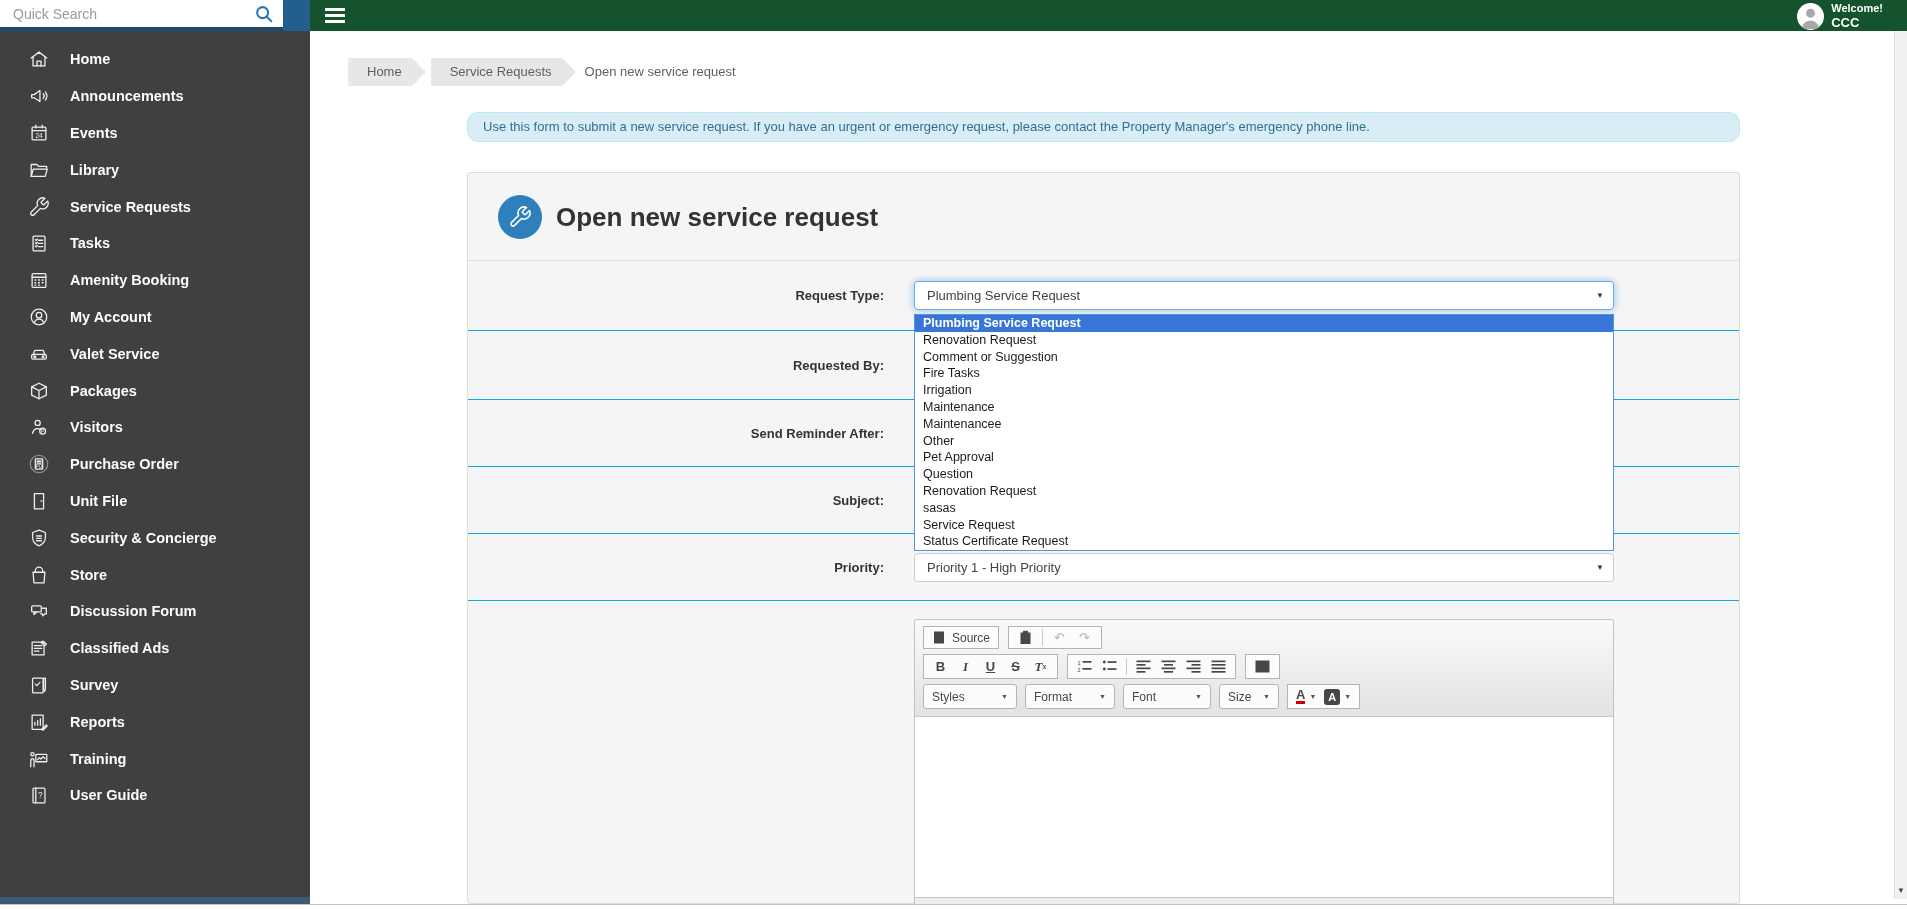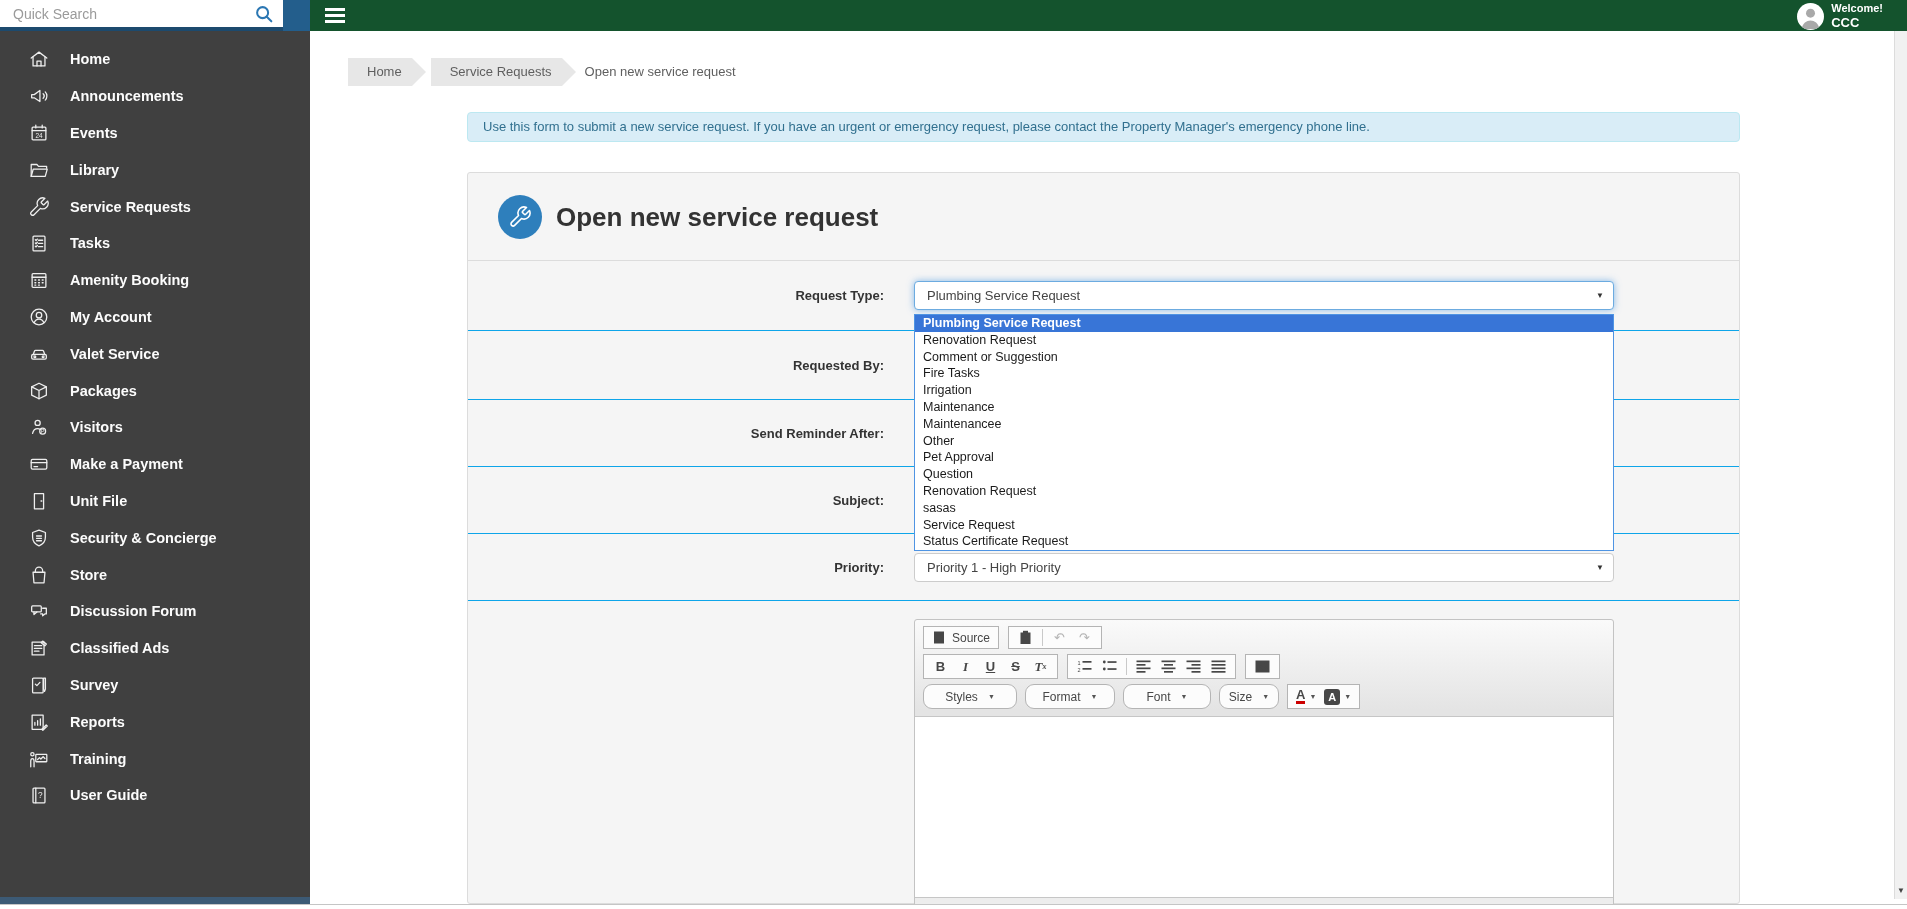--- a/index.html
+++ b/index.html
@@ -35,21 +35,21 @@
   
   .content { position:absolute; left:310px; top:31px; width:1584px; height:878px; background:#fff; }
 
   
   .breadcrumb { position:absolute; left:348px; top:58px; height:28px; display:flex; z-index:5; }
   .crumb { position:relative; background:#e7e7e7; height:28px; line-height:28px; padding:0 10px 0 19px; margin-right:19px; color:#5f5f5f; font-size:13px; cursor:pointer; }
   .crumb::after { content:""; position:absolute; left:100%; top:0; width:0; height:0; border-top:14px solid transparent; border-bottom:14px solid transparent; border-left:14px solid #e7e7e7; }
   .crumb-last { line-height:28px; color:#5f5f5f; font-size:13px; padding-left:4px; }
 
   
-  .banner { position:absolute; left:467px; top:112px; width:1273px; height:30px; background:#d9edf7; border:1px solid #bce8f1; border-radius:4px; color:#31708f; font-size:13px; line-height:28px; padding-left:15px; }
+  .banner { position:absolute; left:467px; top:112px; width:1273px; height:30px; background:#d9edf7; border:1px solid #bce8f1; border-radius:11px; color:#31708f; font-size:13px; line-height:28px; padding-left:15px; }
 
   
   .panel { position:absolute; left:467px; top:172px; width:1273px; height:732px; background:#f5f5f5; border:1px solid #dcdcdc; border-radius:3px; }
   .panel-header { position:relative; height:88px; border-bottom:1px solid #dcdcdc; }
   .hdr-circle { position:absolute; left:30px; top:22px; width:44px; height:44px; border-radius:50%; background:#2e7fbc; display:flex; align-items:center; justify-content:center; }
   .hdr-circle svg { width:24px; height:24px; }
   .panel-title { position:absolute; left:88px; top:0; height:88px; line-height:88px; font-size:26px; font-weight:bold; color:#333; }
 
   .row { position:relative; display:flex; border-bottom:1px solid #0ea5e9; }
   .r1{height:70px;} .r2{height:69px;} .r3{height:67px;} .r4{height:67px;} .r5{height:67px;}
@@ -79,21 +79,21 @@
   .tbtn.un { text-decoration:underline; font-weight:bold; }
   .tbtn.st { text-decoration:line-through; font-weight:bold; }
   .tbtn sub { font-size:8px; }
   .tbtn.disabled { color:#b5b5b5; }
   .src-txt { font-size:12px; color:#474747; margin-left:5px; }
   .tdivider { width:1px; height:17px; background:#c9c9c9; margin:0 4px; }
   .ti { width:15px; height:15px; }
   .ti rect, .ti circle { fill:#474747; stroke:none; }
   .ti path { fill:none; stroke:#474747; stroke-width:1.3; }
   .ti text { fill:#474747; font-family:"Liberation Sans", sans-serif; }
-  .tbdd { display:flex; align-items:center; justify-content:center; height:25px; border:1px solid #b4b4b4; border-radius:9px; background:#fcfcfc; padding:0 8px; margin-right:8px; font-size:12px; color:#474747; cursor:pointer; }
+  .tbdd { display:flex; align-items:center; justify-content:space-between; height:25px; border:1px solid #b4b4b4; border-radius:3px; background:#fcfcfc; padding:0 8px; margin-right:8px; font-size:12px; color:#474747; cursor:pointer; }
   .tbdd .arr { font-size:7px; color:#555; margin-left:10px; }
   .w-styles{width:94px;} .w-format{width:90px;} .w-font{width:88px;} .w-size{width:60px;}
   .colA { font-size:13px; font-weight:bold; color:#474747; border-bottom:3px solid #c00; line-height:12px; }
   .colBox { width:16px; height:16px; background:#474747; border-radius:3px; color:#fff; font-size:11px; font-weight:bold; display:flex; align-items:center; justify-content:center; }
   .cke-body { background:#fff; border-top:1px solid #c6c6c6; height:181px; cursor:text; }
   .cke-foot { background:#ededed; border-top:1px solid #c6c6c6; height:26px; font-size:10.5px; color:#555; text-align:right; padding:4px 28px 0 0; }
 
   
   .scrollbar { position:absolute; left:1894px; top:31px; width:13px; height:868px; background:#f1f1f1; border-left:1px solid #dcdcdc; z-index:60; }
   .scroll-down { position:absolute; bottom:4px; left:0; width:12px; text-align:center; font-size:8px; color:#444; cursor:pointer; }
@@ -219,25 +219,26 @@
       <span class="si"><svg viewBox="0 0 24 24">
             <circle cx="10.5" cy="7.5" r="2.8"></circle>
             <path d="M5 19c.7-3.4 2.7-5.2 5.5-5.2 1.1 0 2.1.3 3 .9"></path>
             <circle cx="16" cy="16.5" r="3.2"></circle>
             <text x="16" y="18.7" font-size="6" text-anchor="middle">P</text>
           </svg></span>
       <span class="nav-label">Visitors</span>
     </div>
     <div class="nav-item">
       <span class="si"><svg viewBox="0 0 24 24">
-            <rect x="3.5" y="7" width="17" height="10.5" rx="1.5"></rect>
-            <path d="M3.5 10.5h17" stroke-width="2.4"></path>
-            <path d="M6.5 14.8h4"></path>
-          </svg></span>
-      <span class="nav-label">Make a Payment</span>
+            <circle cx="12" cy="12" r="9.5" stroke-opacity="0.45"></circle>
+            <rect x="8" y="6.5" width="8" height="11" rx="0.5"></rect>
+            <path d="M9.8 9h4.4M9.8 11h4.4"></path>
+            <text x="12" y="16.2" font-size="5" text-anchor="middle">PO</text>
+          </svg></span>
+      <span class="nav-label">Purchase Order</span>
     </div>
     <div class="nav-item">
       <span class="si"><svg viewBox="0 0 24 24">
             <rect x="7" y="4" width="10" height="16.5"></rect>
             <path d="M14.2 12h.9"></path>
           </svg></span>
       <span class="nav-label">Unit File</span>
     </div>
     <div class="nav-item">
       <span class="si"><svg viewBox="0 0 24 24">

